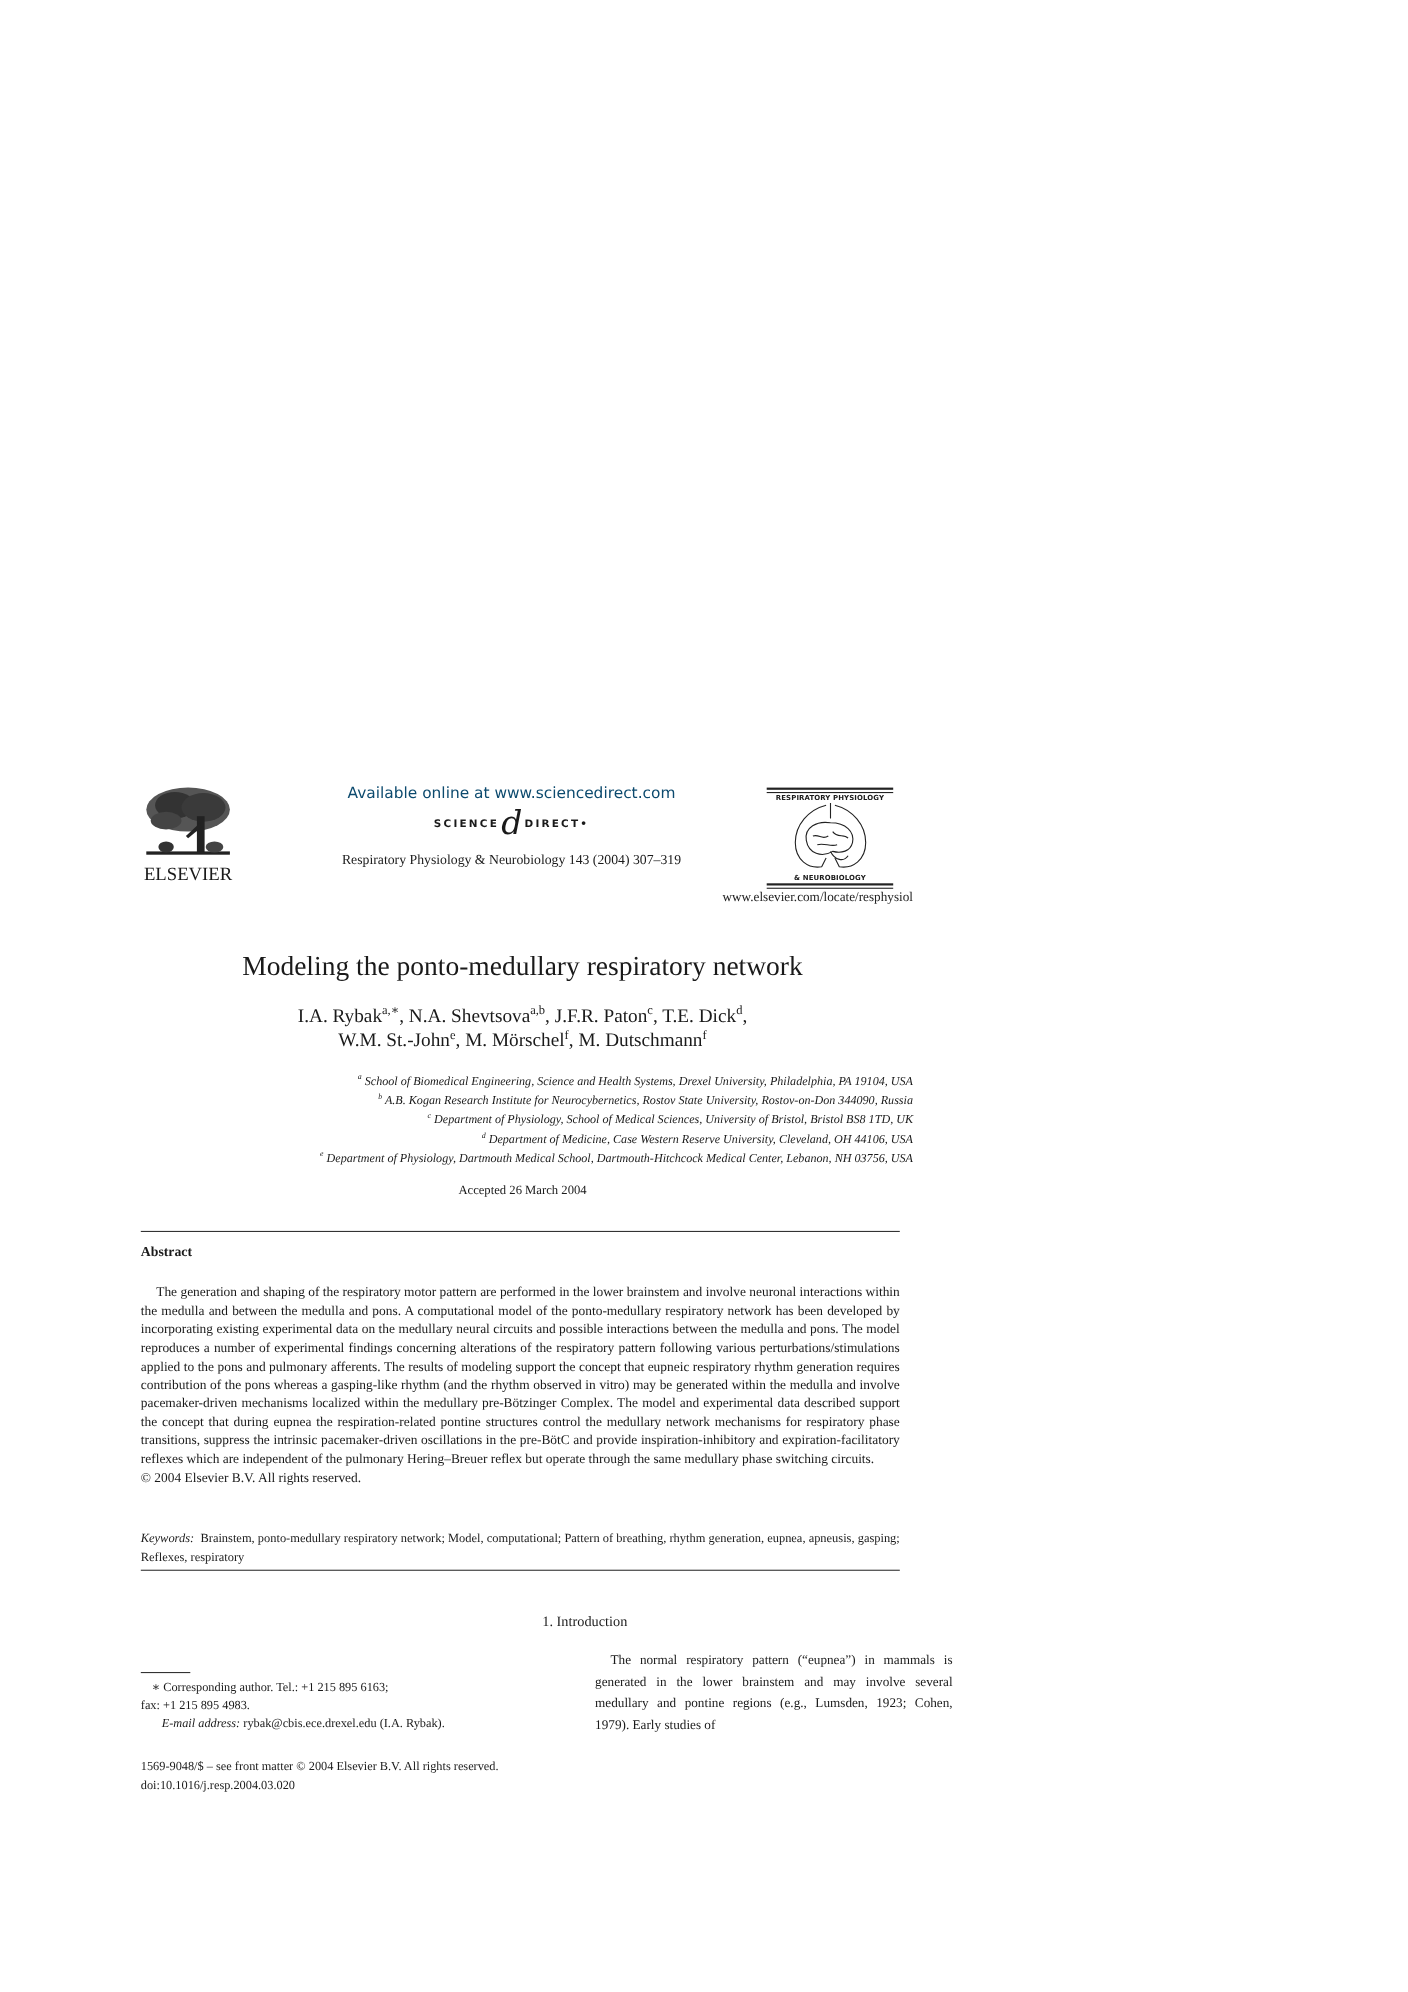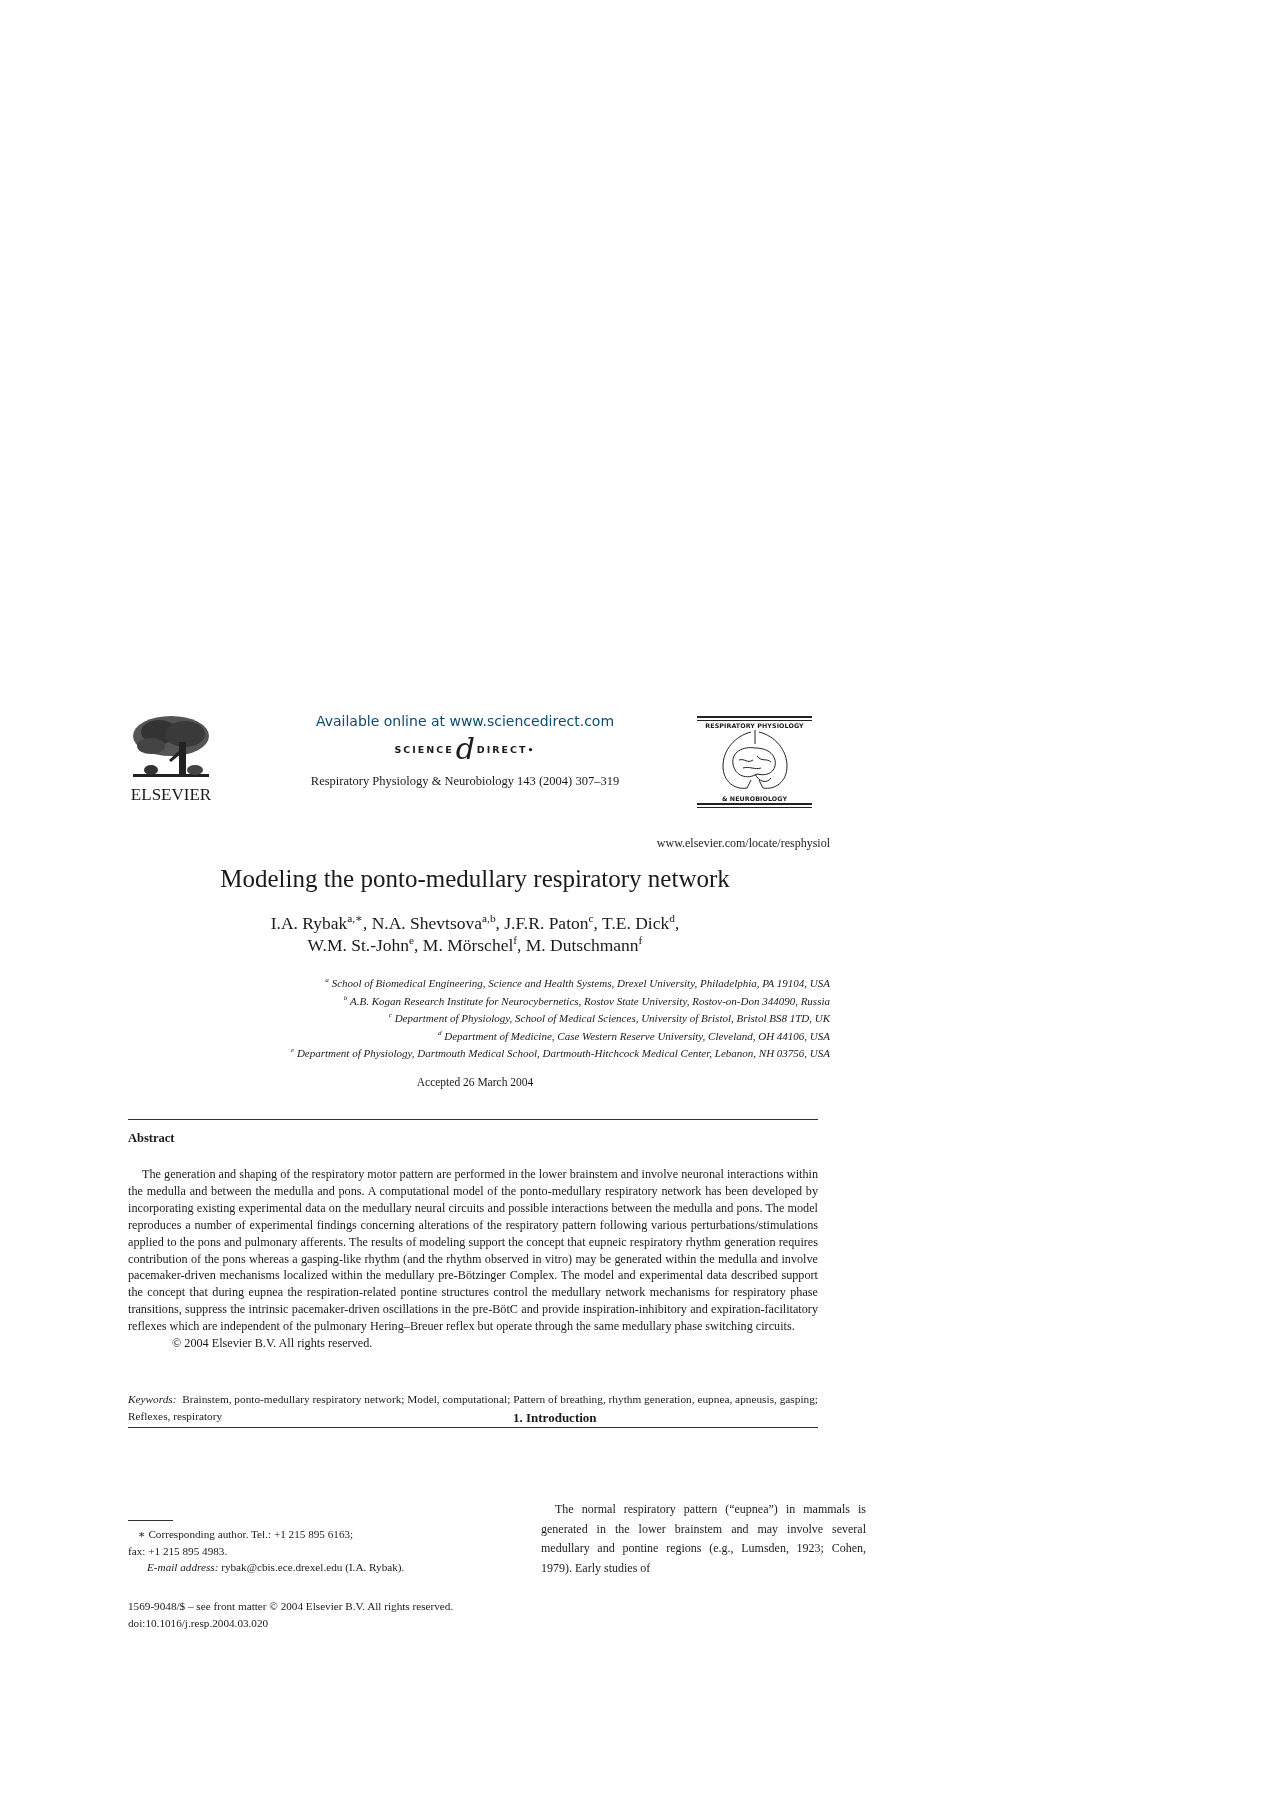--- a/index.html
+++ b/index.html
@@ -18,41 +18,41 @@
   .avail { font-family: "DejaVu Sans", sans-serif; font-size: 14px; color: #0c4a6e; line-height: 18px; }
   .sd-row { display: flex; justify-content: center; align-items: center; margin-top: 4px; height: 30px; }
   .sd-word { font-family: "DejaVu Sans", sans-serif; font-weight: bold; font-size: 9.5px; letter-spacing: 2px; }
   .sd-at { font-family: "DejaVu Serif", serif; font-style: italic; font-size: 30px; line-height: 28px; margin: 0 2px; }
   .journal-ref { font-size: 12.5px; margin-top: 10px; }
 
   .logo-right { left: 697px; top: 716px; width: 115px; }
   .logo-right .rule2 { border-top: 2px solid #222; border-bottom: 1px solid #222; height: 2px; }
   .logo-right .cap { font-family: "DejaVu Sans", sans-serif; font-weight: bold; font-size: 6.3px; text-align: center; letter-spacing: 0.1px; line-height: 9px; }
   .logo-right svg { display: block; margin: 0 auto; }
-  .journal-url { left: 640px; top: 836px; width: 190px; text-align: right; font-size: 12px; color: #222; }
+  .journal-url { left: 640px; top: 808px; width: 190px; text-align: right; font-size: 12px; color: #222; }
 
   
   .title { left: 120px; top: 864px; width: 710px; text-align: center; font-size: 25px; line-height: 30px; }
   .authors { left: 120px; top: 912px; width: 710px; text-align: center; font-size: 17.5px; line-height: 22px; }
   .authors sup, .affil sup { font-size: 65%; line-height: 0; }
   .affils { left: 120px; top: 975px; width: 710px; text-align: right; font-size: 11px; font-style: italic; line-height: 17.5px; }
   .affil { white-space: nowrap; }
   .accepted { left: 120px; top: 1076px; width: 710px; text-align: center; font-size: 11.5px; }
 
   .hrule { height: 0; border-top: 1.3px solid #333; left: 128px; width: 690px; }
 
   .abstract-head { left: 128px; top: 1131px; font-weight: bold; font-size: 12.5px; }
   .abstract-body { left: 128px; top: 1166px; width: 690px; font-size: 12.2px; line-height: 16.9px; text-align: justify; text-indent: 14px; }
-  .abstract-body .copy { display: block; text-indent: 0; margin-left: 44px; }
+  .abstract-body .copy { display: block; text-indent: 0; }
 
   .keywords { left: 128px; top: 1391px; width: 690px; font-size: 11.3px; line-height: 16.5px; text-align: justify; }
   .keywords .kw-label { font-style: italic; }
 
   
-  .intro-head { left: 493px; top: 1410px; font-weight: bold; font-size: 13px; margin-left: 20px; }
+  .intro-head { left: 493px; top: 1466px; font-weight: normal; font-size: 13px; }
   .intro-body { left: 493px; top: 1500px; width: 325px; font-size: 12px; line-height: 19.5px; text-align: justify; text-indent: 14px; margin-left: 48px; }
 
   .fn-rule { left: 128px; top: 1520px; width: 45px; border-top: 1px solid #333; }
   .footnotes { left: 128px; top: 1526px; width: 345px; font-size: 11.2px; line-height: 16.5px; }
   .footnotes .fn-line1 { text-indent: 10px; }
   .footnotes .fn-email { padding-left: 19px; }
   .footnotes .email-label { font-style: italic; }
 
   .issn { left: 128px; top: 1598px; width: 360px; font-size: 11.2px; line-height: 16.5px; }
 </style>

